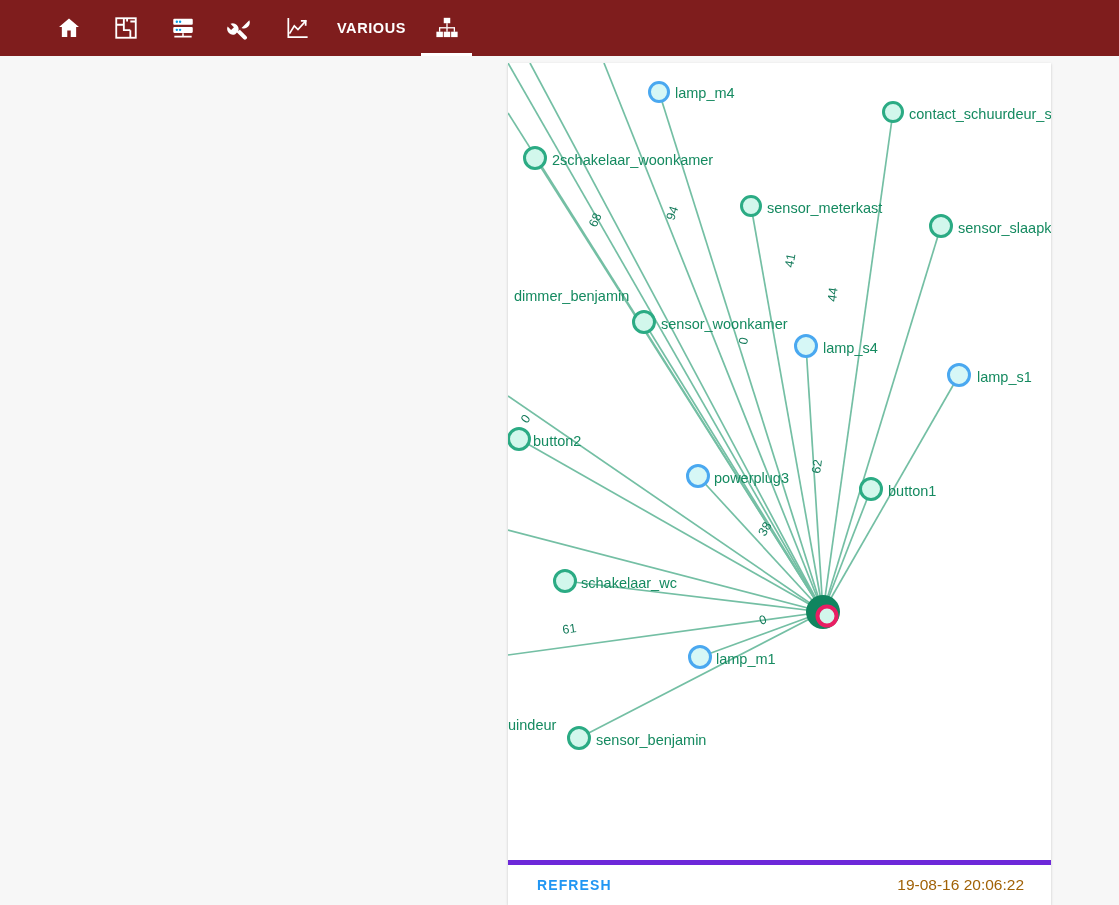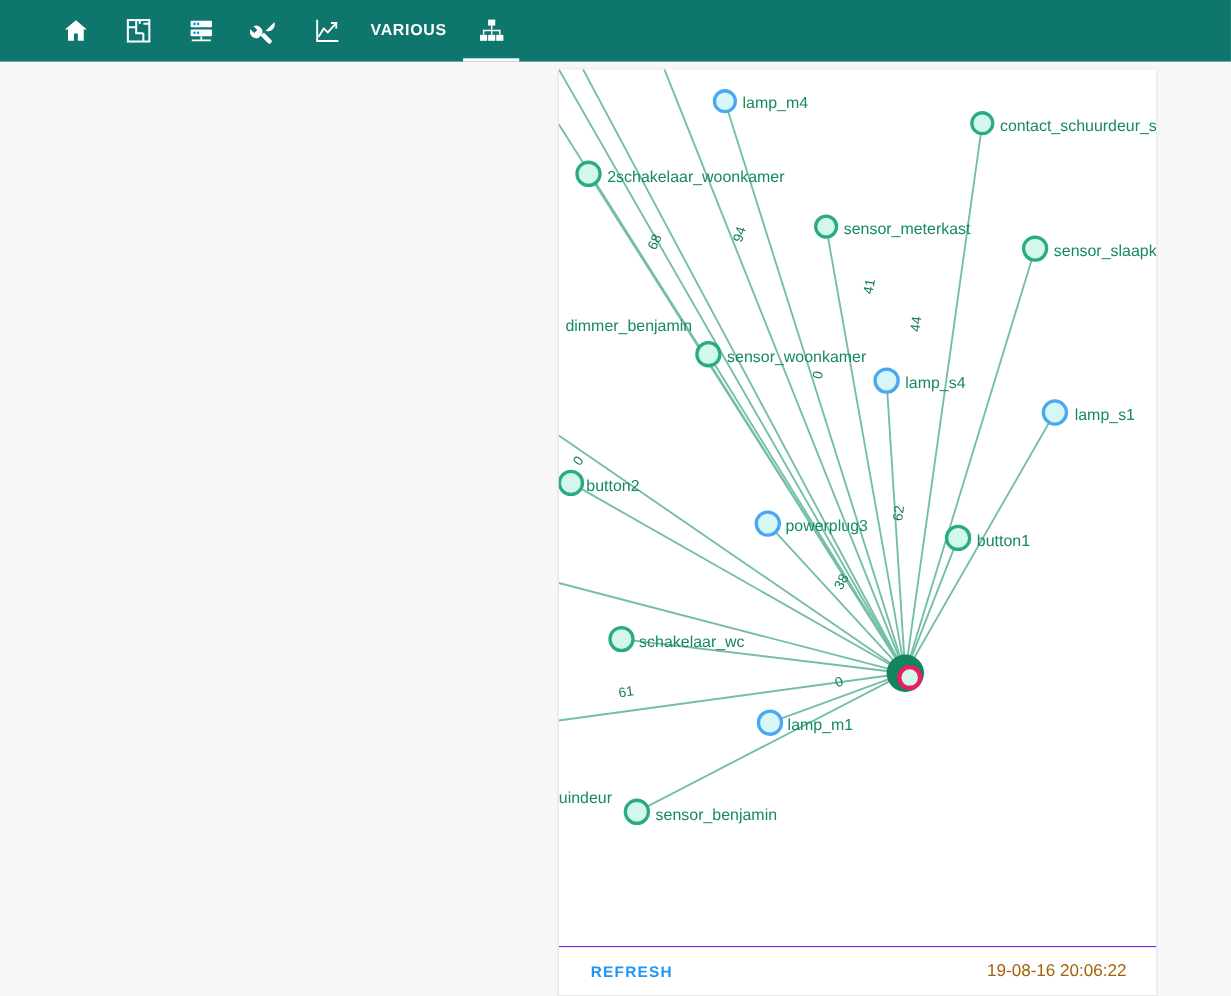--- a/index.html
+++ b/index.html
@@ -11,21 +11,21 @@
     overflow: hidden;
     font-family: "Liberation Sans", sans-serif;
   }
 
   
   #appbar {
     position: absolute;
     left: 0; top: 0;
     width: 1119px;
     height: 56px;
-    background: #0f766e;
+    background: #7f1d1d;
     display: flex;
     align-items: stretch;
     padding-left: 40px;
     box-sizing: border-box;
     user-select: none;
   }
   .tab {
     position: relative;
     width: 57px;
     display: flex;
@@ -75,21 +75,21 @@
     top: -63px;
   }
 
   
   #cardfooter {
     position: absolute;
     left: 0;
     top: 797px;
     width: 543px;
     height: 45px;
-    border-top: 1px solid #6d28d9;
+    border-top: 5px solid #6d28d9;
     box-sizing: border-box;
     display: flex;
     align-items: center;
     justify-content: space-between;
     padding: 0 27px 0 27px;
   }
   #refresh-btn {
     color: #2196f3;
     font-size: 14px;
     font-weight: bold;

